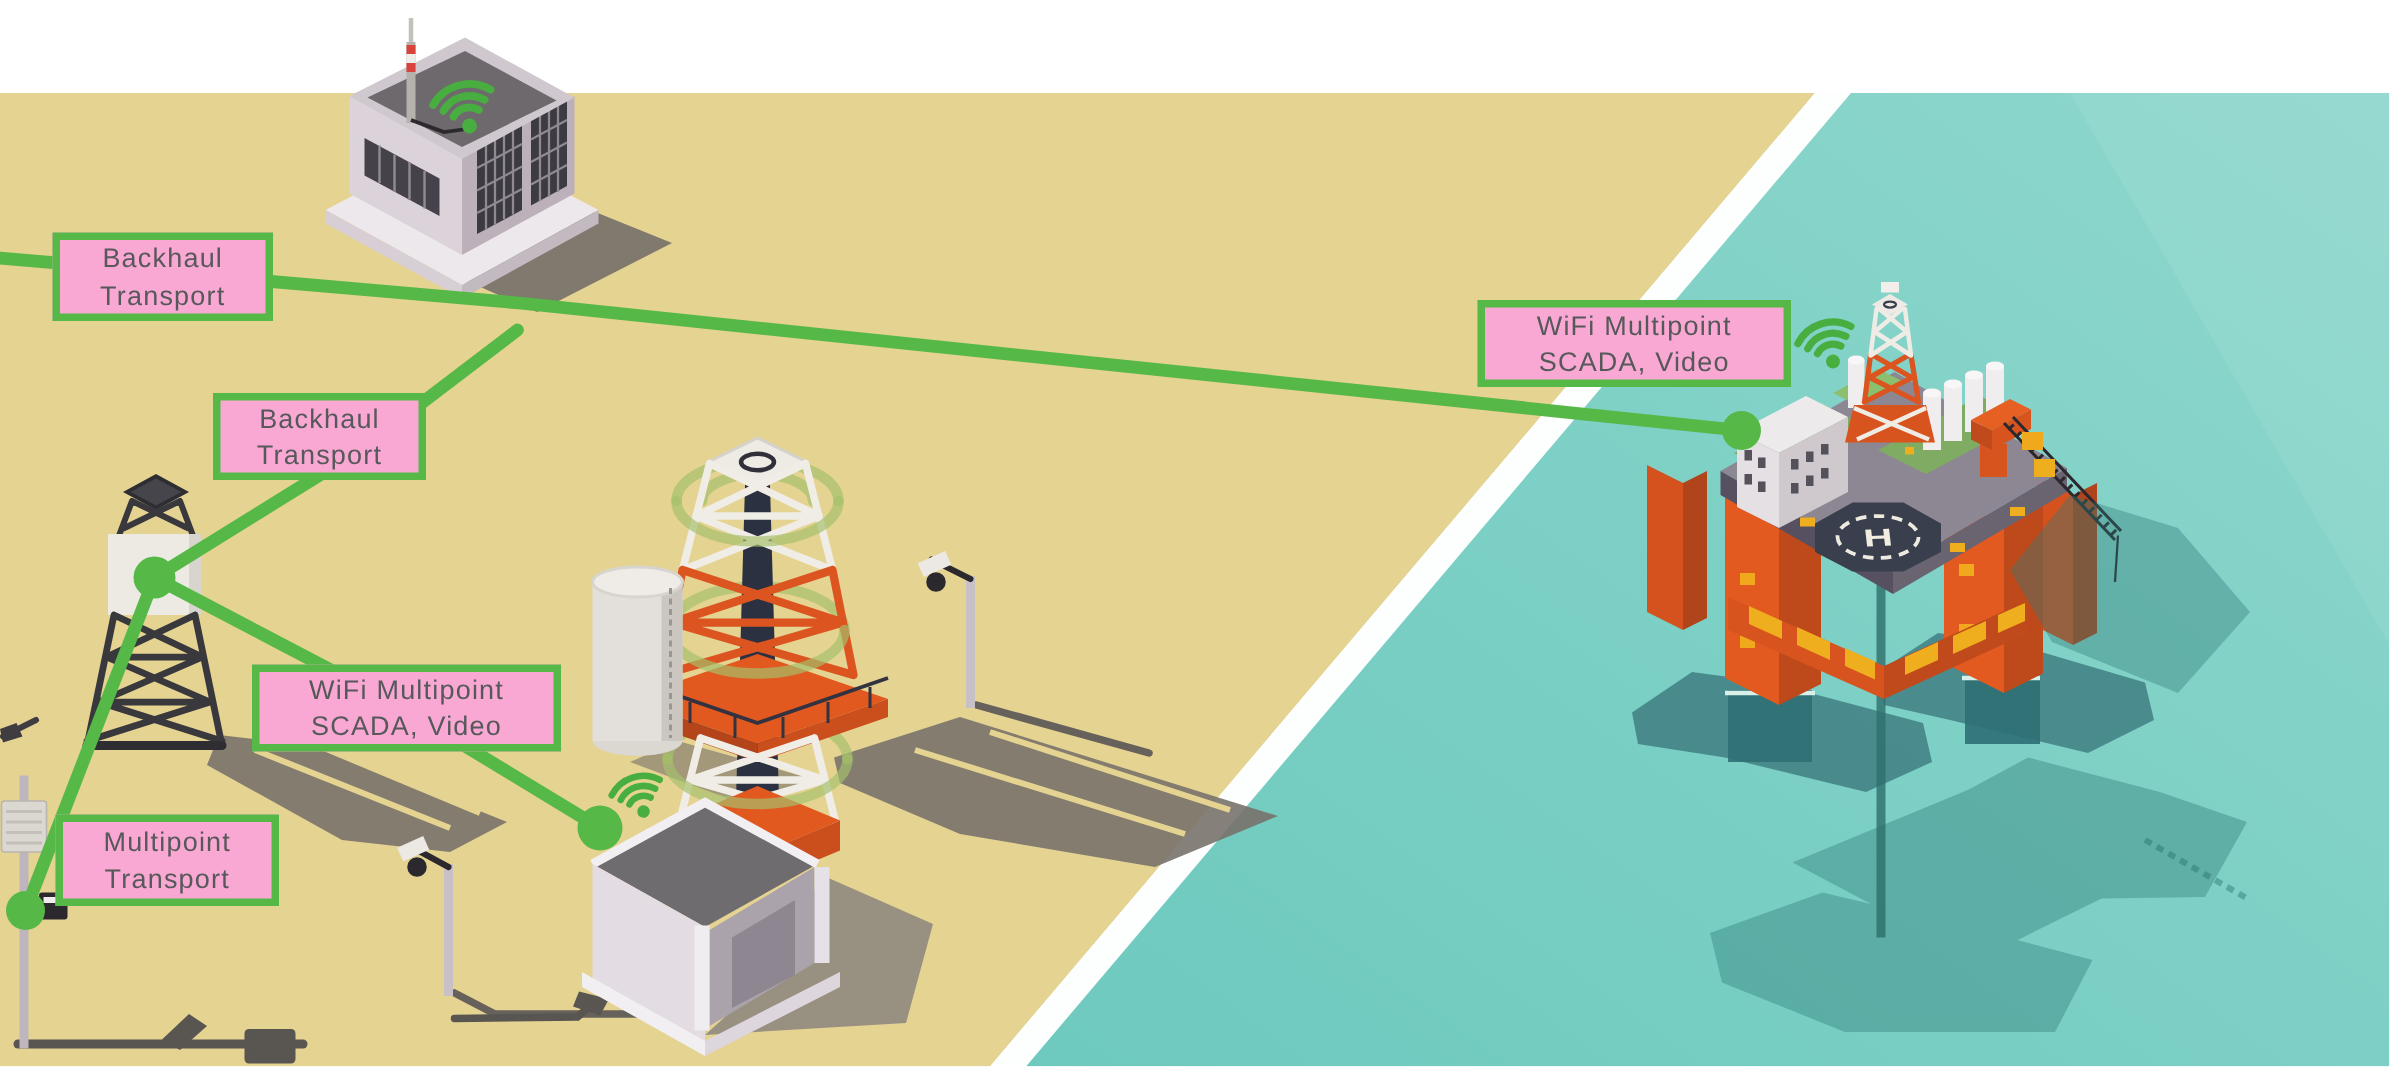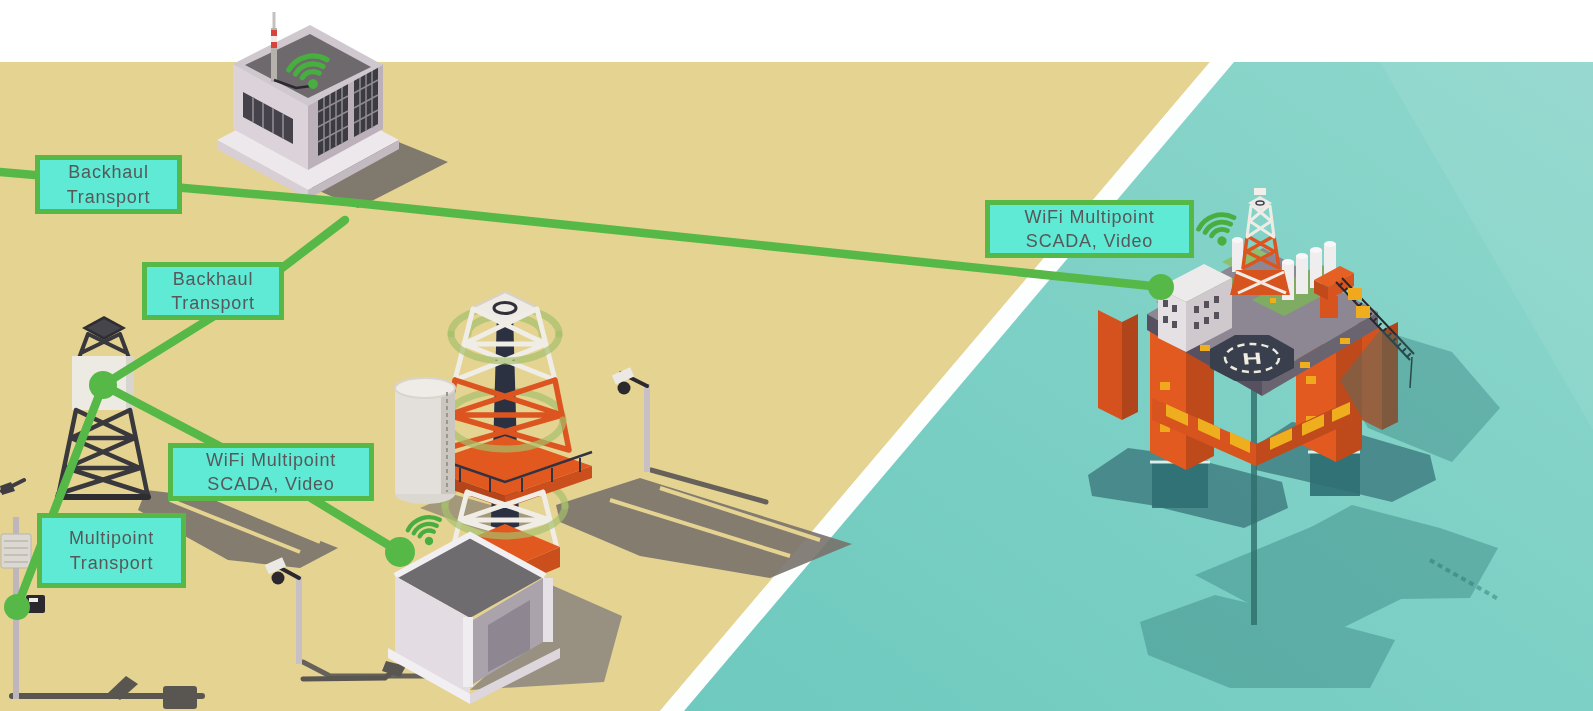--- a/index.html
+++ b/index.html
@@ -2,21 +2,21 @@
 <html><head>
 <meta charset="utf-8">
 <style>
   html,body{margin:0;padding:0;background:#ffffff;}
   .stage{
     position:relative;width:1593px;height:711px;overflow:hidden;background:#ffffff;
     font-family:"Liberation Sans", sans-serif;
   }
   .stage svg{position:absolute;left:0;top:0;}
   .label{
-    position:absolute;box-sizing:border-box;background:#5eead4;
+    position:absolute;box-sizing:border-box;background:#f9a8d4;
     border:5px solid #56B847;color:#57585A;
     display:flex;flex-direction:column;align-items:center;justify-content:center;
     text-align:center;font-size:18px;line-height:1.35;letter-spacing:0.8px;
   }
   .label span{display:block;white-space:nowrap;}
   .label--noc{font-size:19px;letter-spacing:3px;}
 </style>
 </head>
 <body>
 
@@ -303,21 +303,21 @@
     <span>Transport</span>
   </div>
   <div class="label" style="left:142px;top:262px;width:142px;height:58px;">
     <span>Backhaul</span>
     <span>Transport</span>
   </div>
   <div class="label" style="left:168px;top:443px;width:206px;height:58px;">
     <span>WiFi Multipoint</span>
     <span>SCADA, Video</span>
   </div>
-  <div class="label" style="left:37px;top:513px;width:149px;height:75px;">
+  <div class="label" style="left:37px;top:543px;width:149px;height:61px;">
     <span>Multipoint</span>
     <span>Transport</span>
   </div>
   <div class="label" style="left:985px;top:200px;width:209px;height:58px;">
     <span>WiFi Multipoint</span>
     <span>SCADA, Video</span>
   </div>
 
 </div>
 

